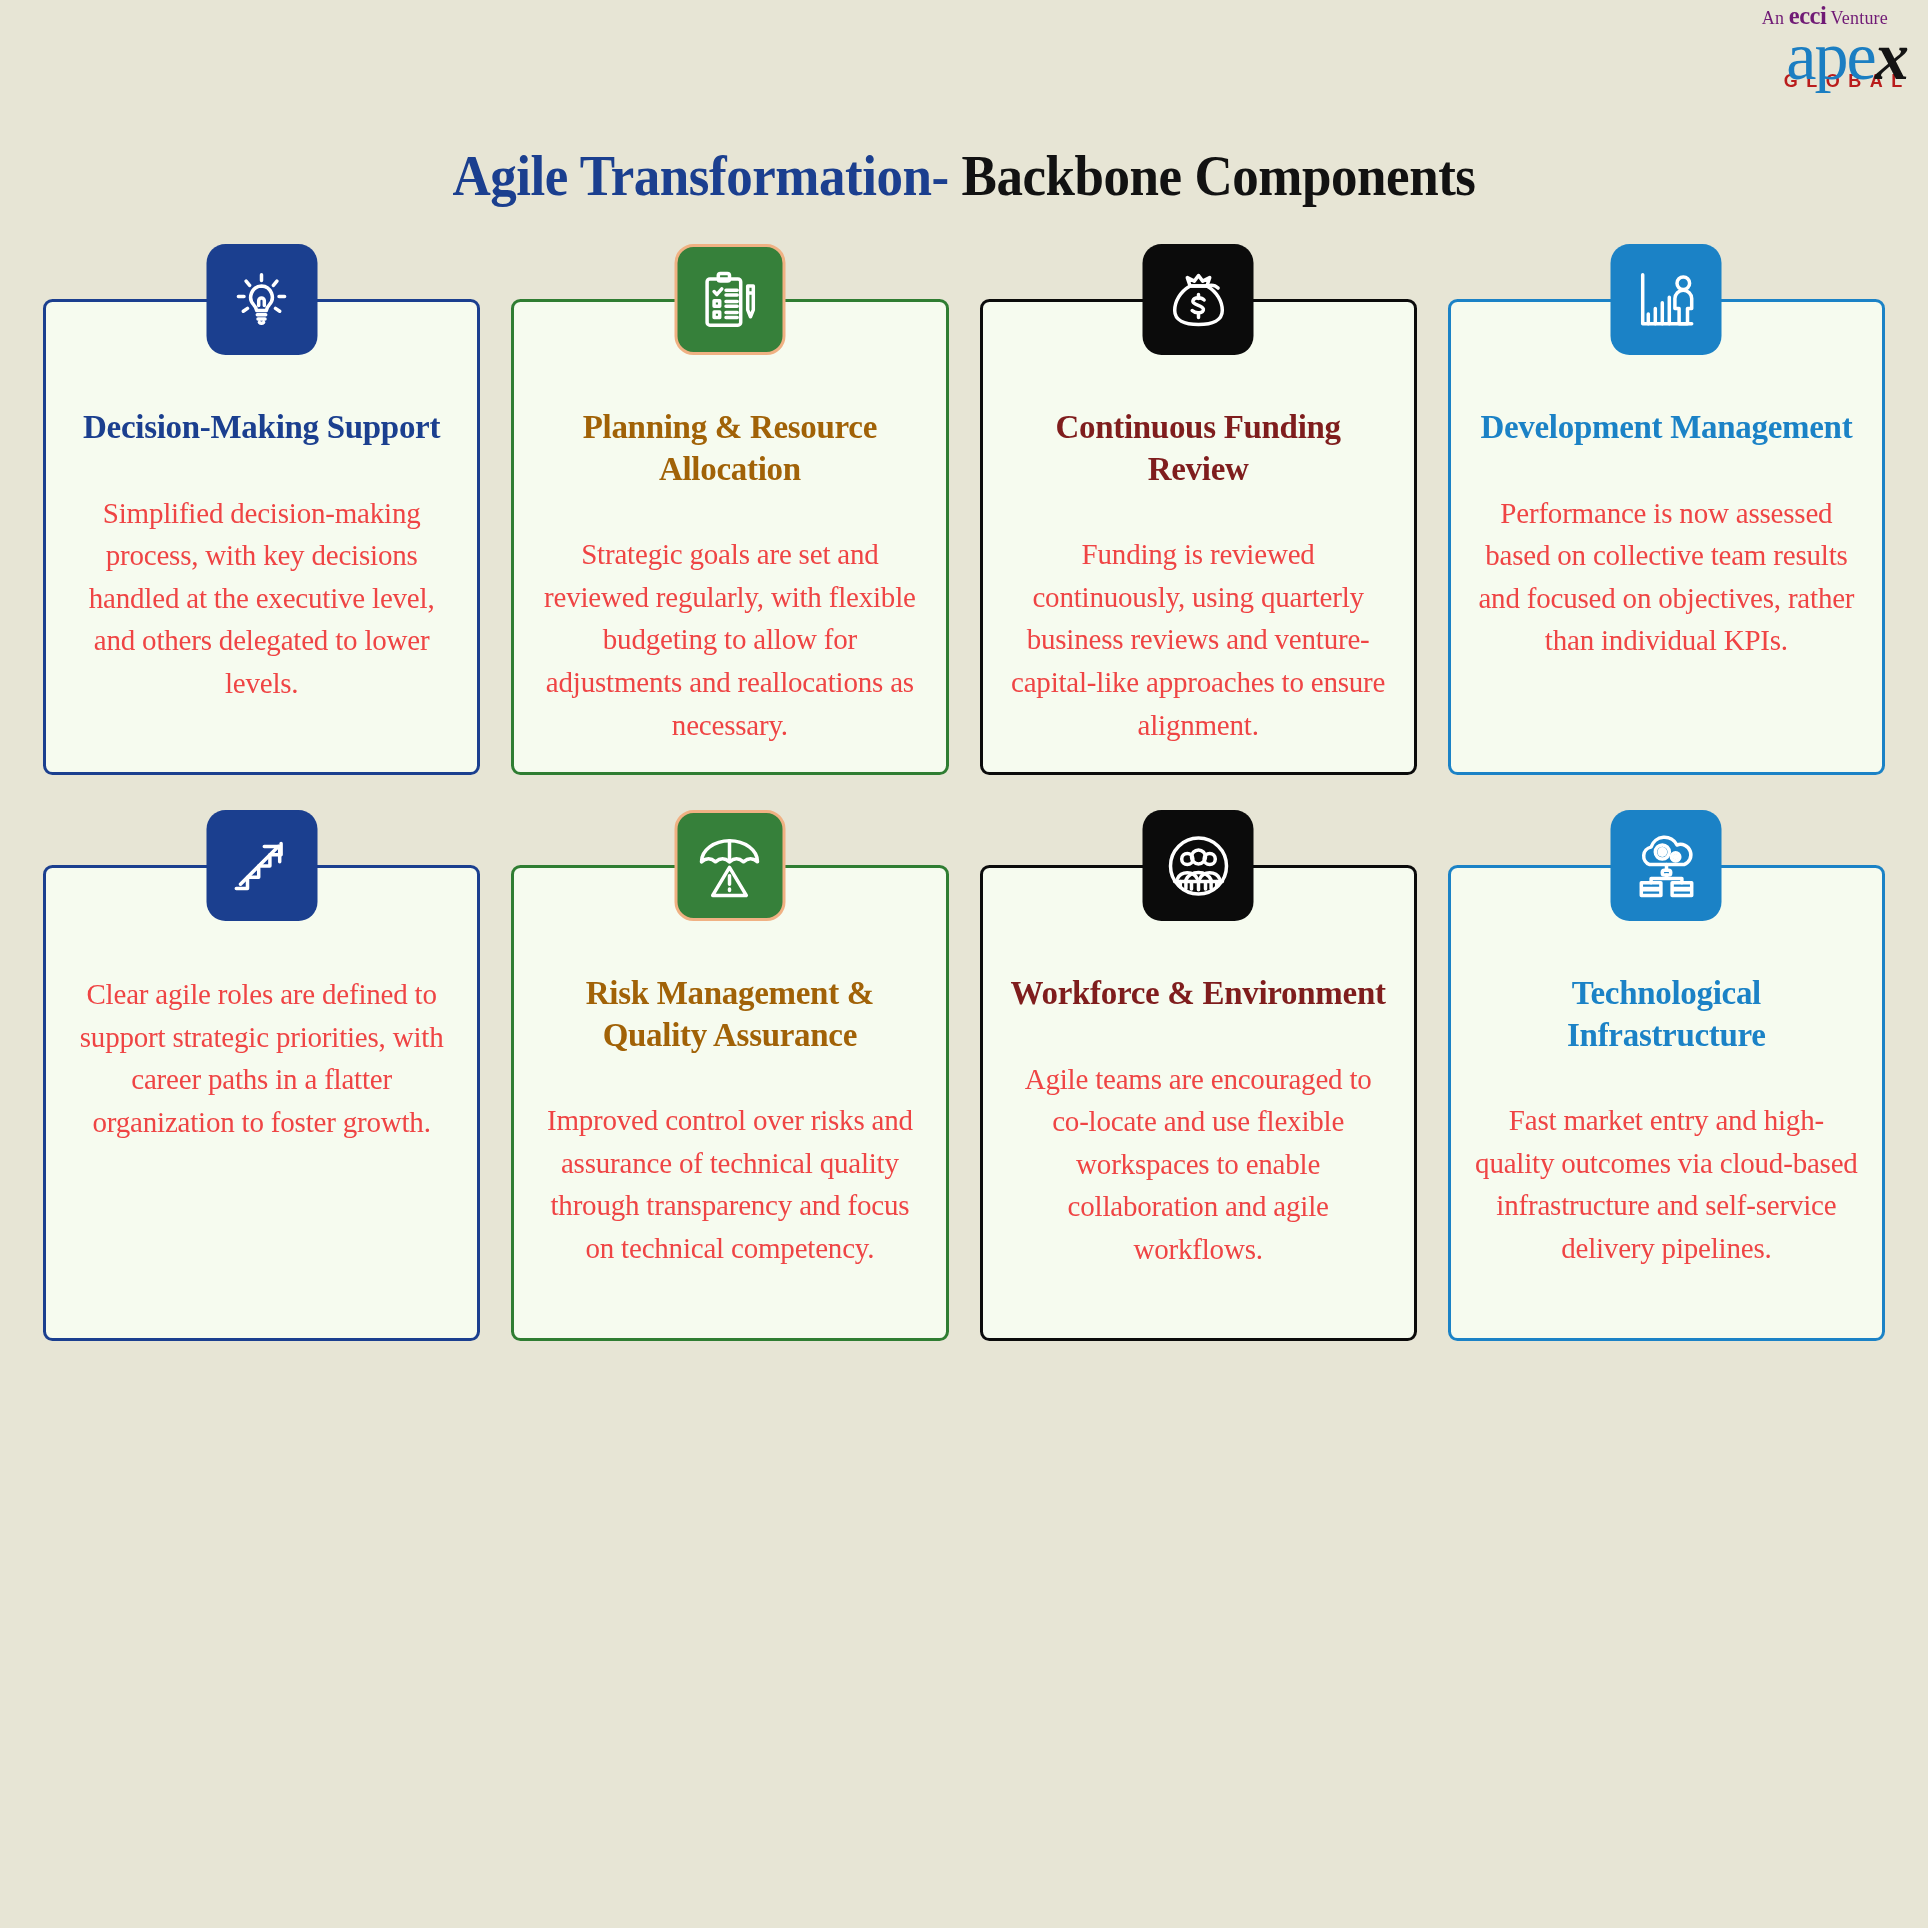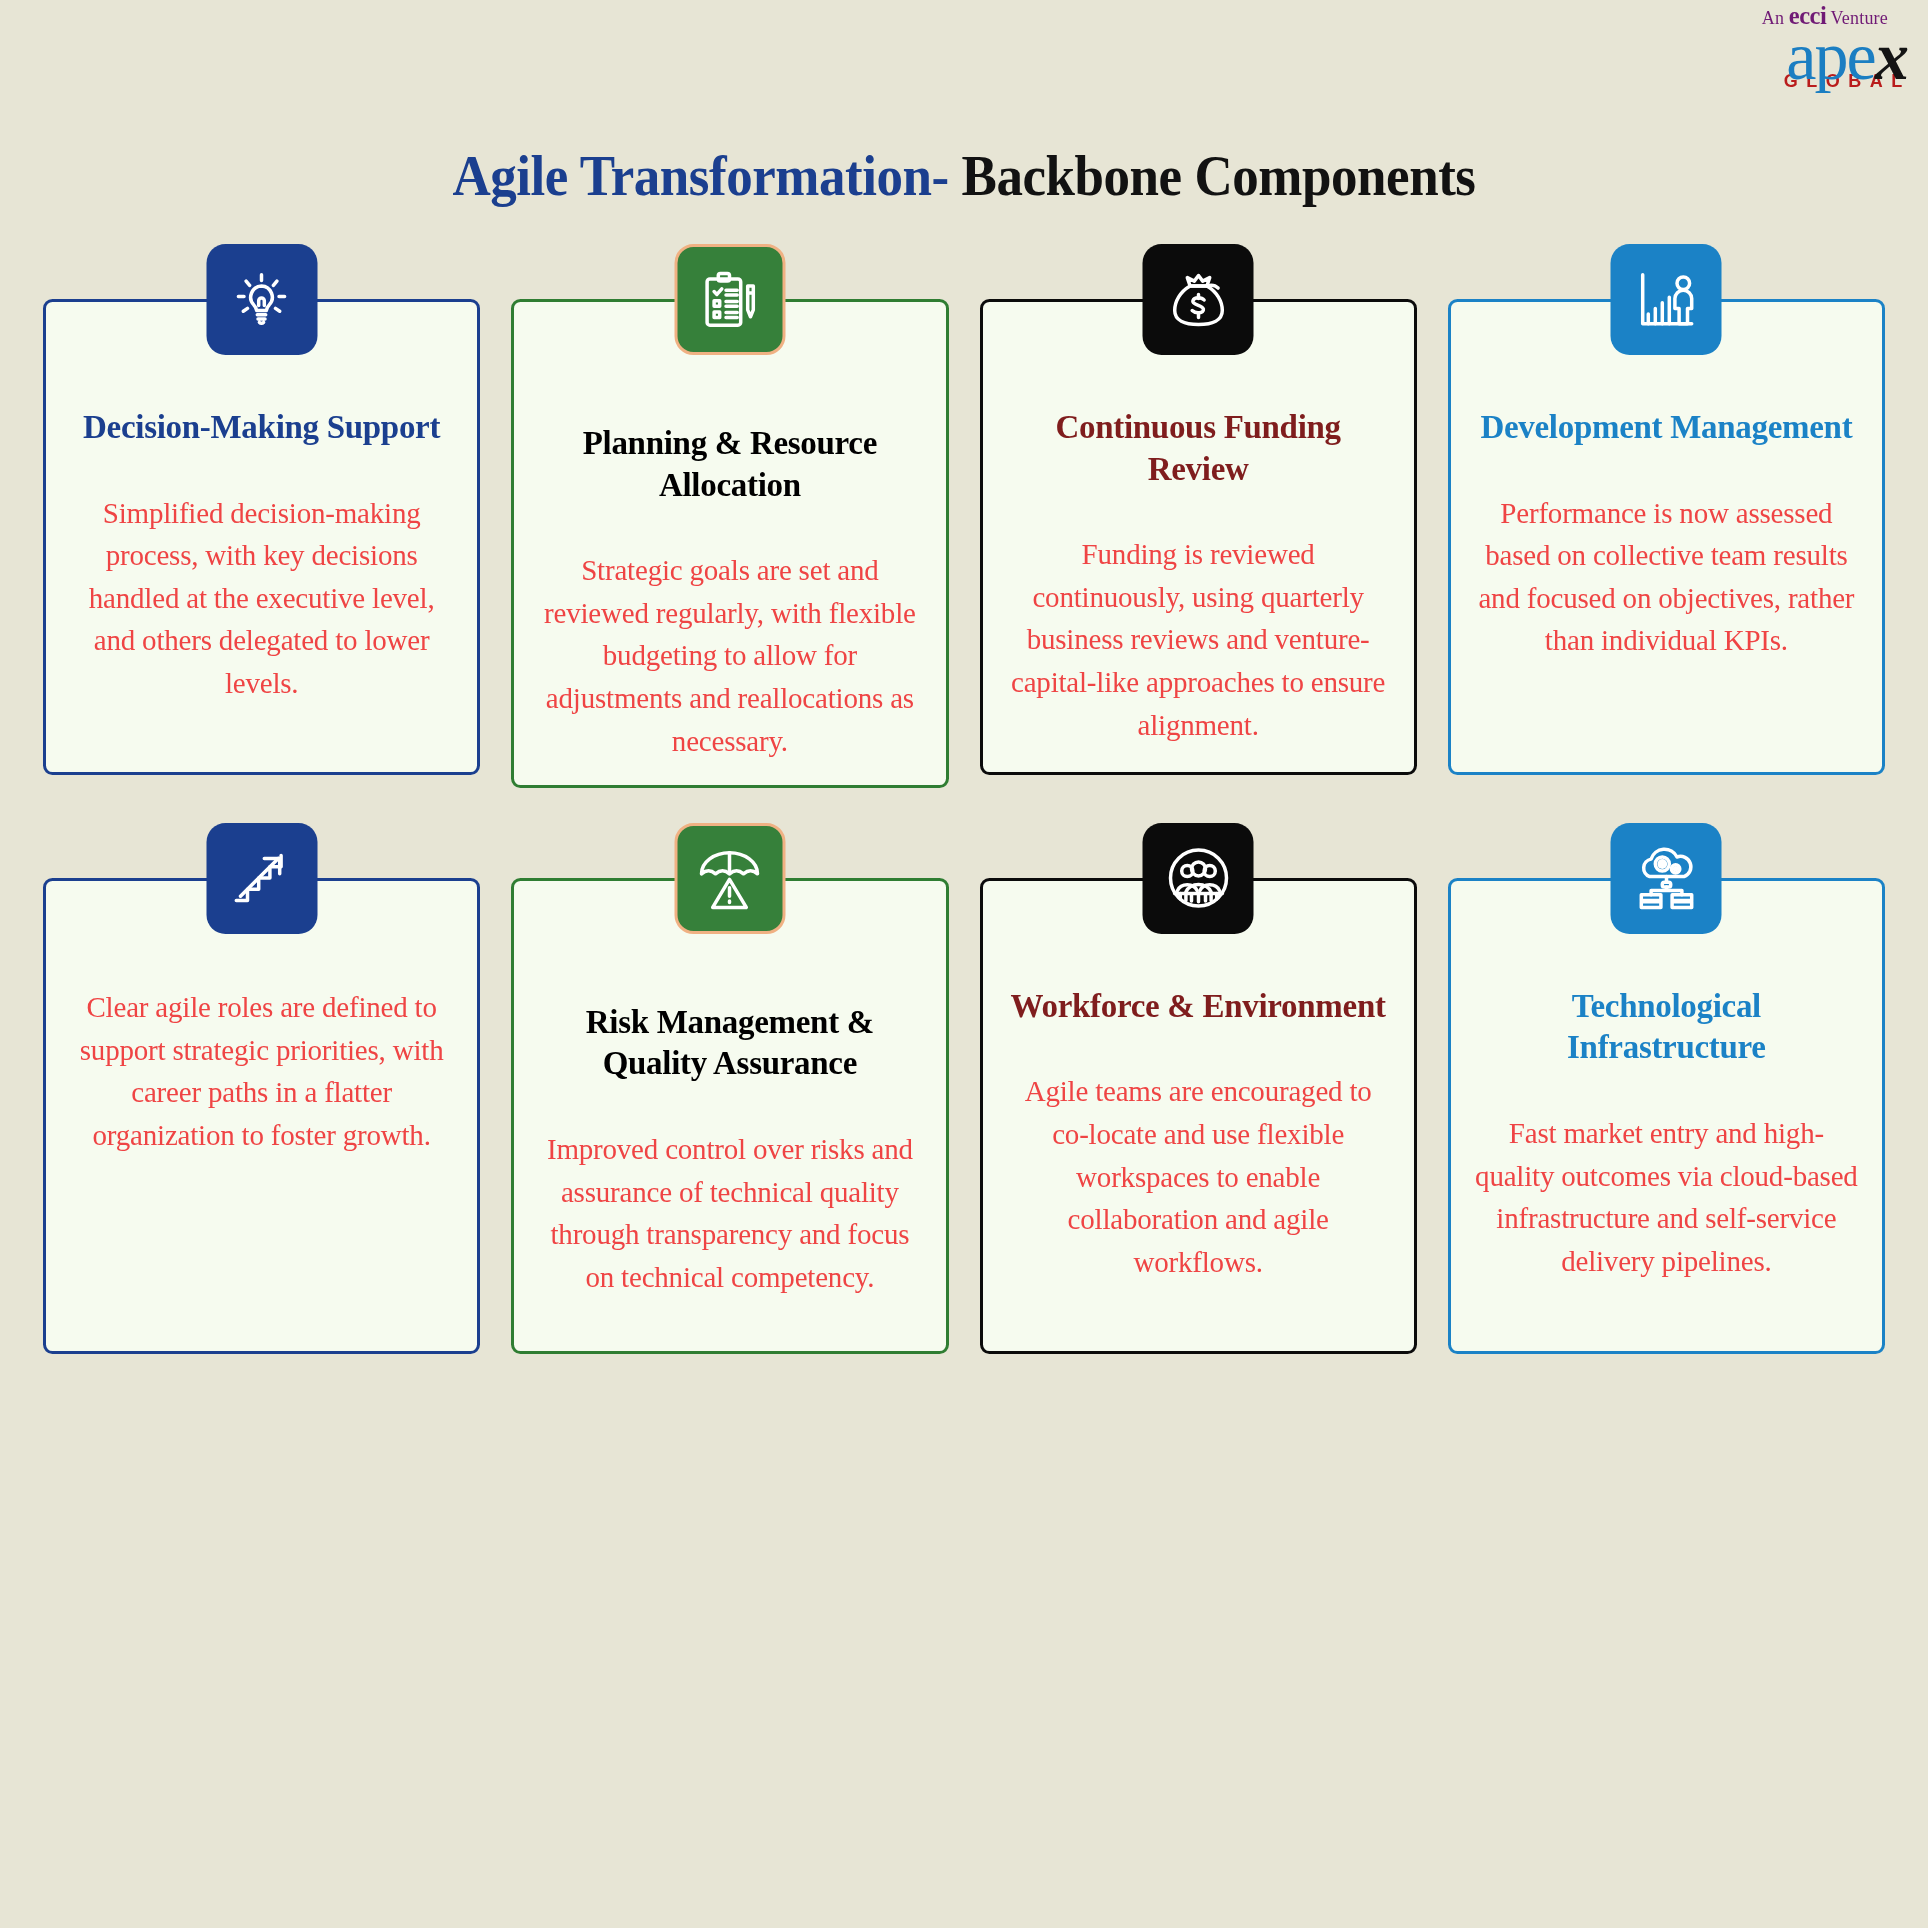--- a/index.html
+++ b/index.html
@@ -136,21 +136,21 @@
   .theme-navy .card{ border-color:#1b3f8f; }
   .theme-navy .badge{ background:#1b3f8f; }
   .theme-navy .card-title{ color:#1b3f8f; }
 
   
   .theme-green .card{ border-color:#2f7d32; }
   .theme-green .badge{
     background:#36803a;
     border:3.8px solid #f0b183;
   }
-  .theme-green .card-title{ color:#000000;margin-top:16px; }
+  .theme-green .card-title{ color:#a16207; }
 
   
   .theme-black .card{ border-color:#0b0b0b; }
   .theme-black .badge{ background:#0b0b0b; }
   .theme-black .card-title{ color:#7f1d1d; }
 
   
   .theme-blue .card{ border-color:#1b82c6; }
   .theme-blue .badge{ background:#1b82c6; }
   .theme-blue .card-title{ color:#1b82c6; }

